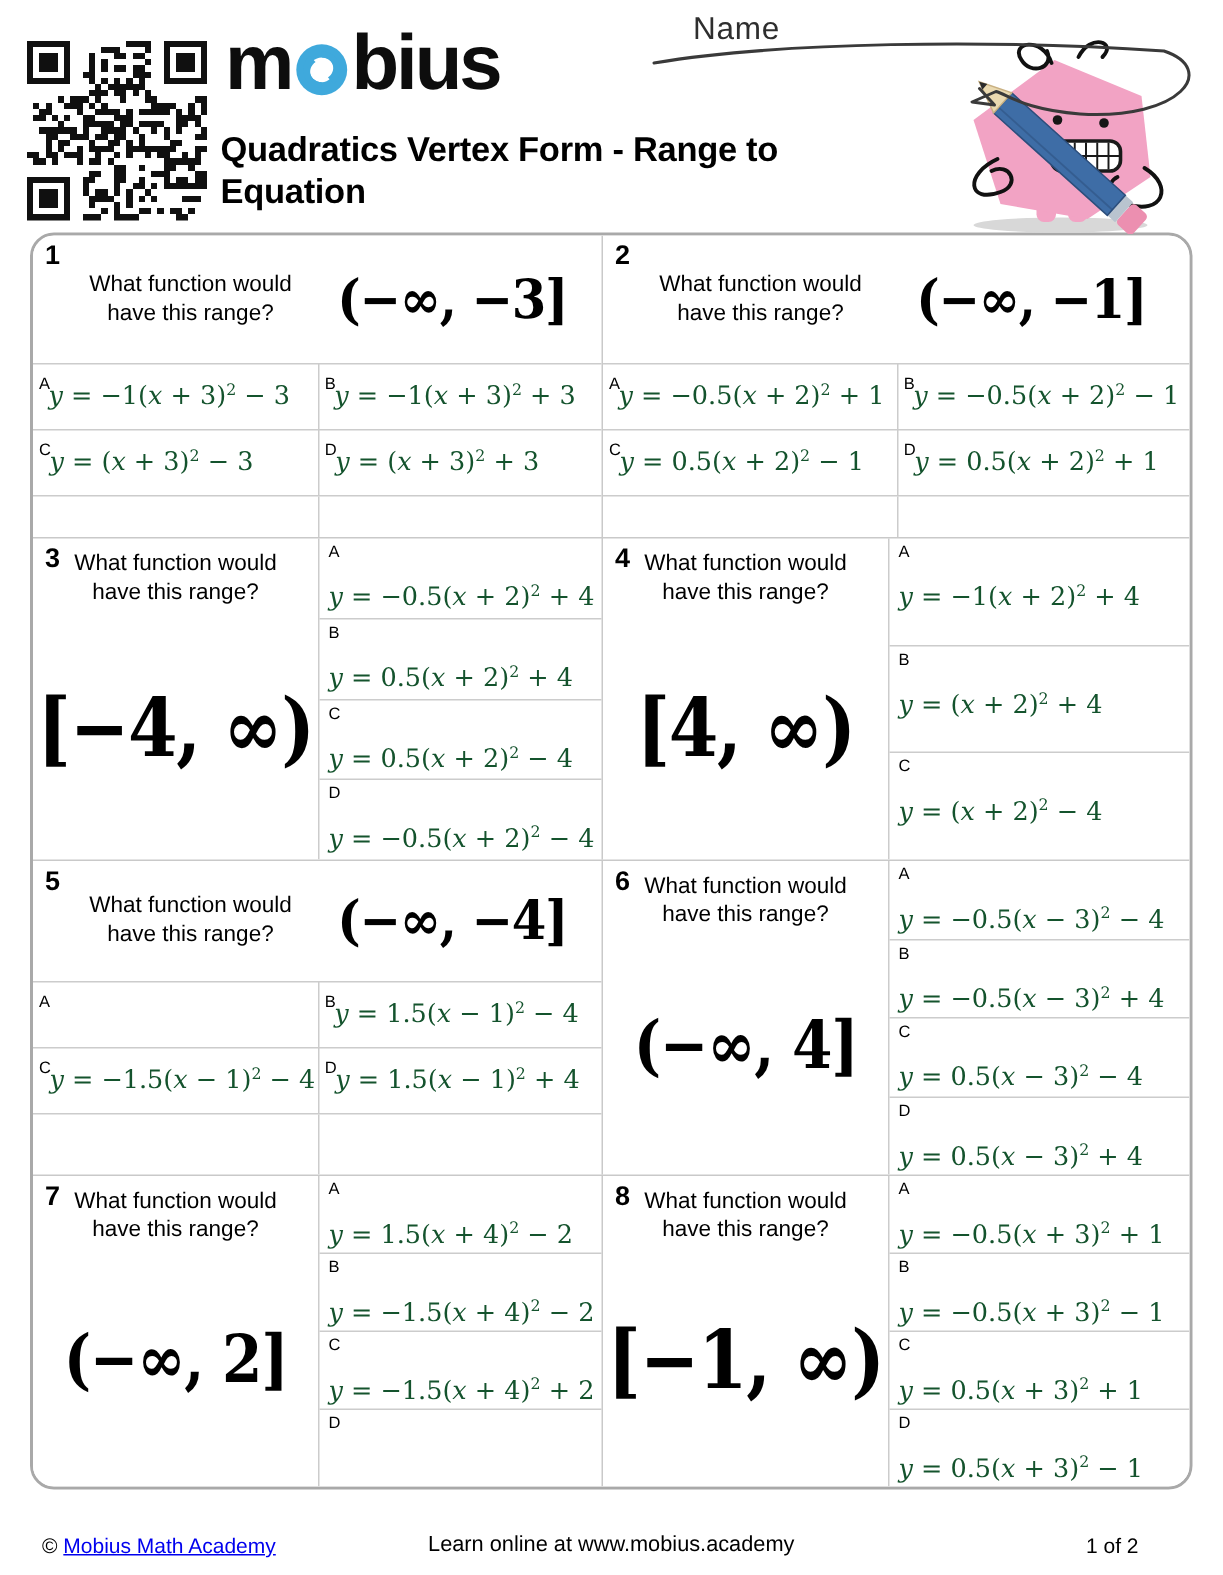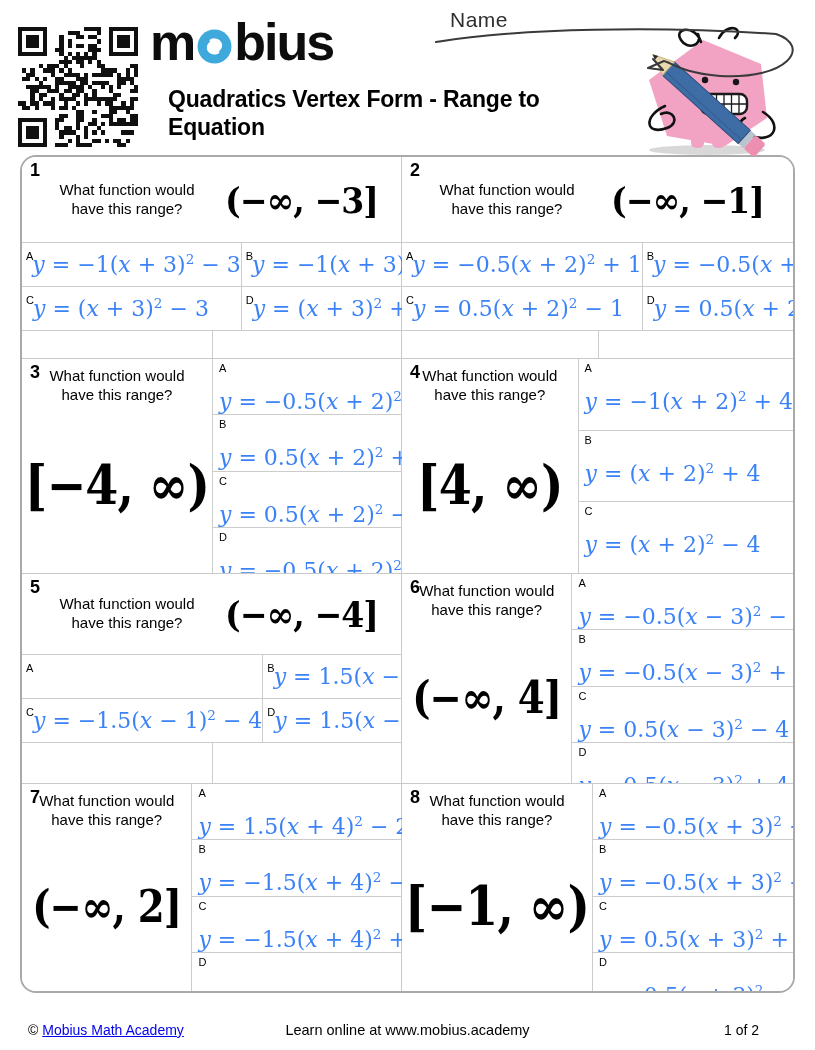--- a/index.html
+++ b/index.html
@@ -7,35 +7,35 @@
     width:815px;height:1050px;position:relative;overflow:hidden;
     background:#ffffff;color:#111;
     font-family:"Liberation Sans",sans-serif;
     -webkit-font-smoothing:antialiased;
   }
   
   #qr{position:absolute;left:18px;top:27px;width:120px;height:120px;}
   #logo{position:absolute;left:150px;top:16px;display:flex;align-items:center;
         font-size:52px;font-weight:700;letter-spacing:-2px;color:#0d0d0d;line-height:1;}
   #logo .swirl{width:37px;height:37px;margin:6px 1px 0 2px;}
-  #title{position:absolute;left:168px;top:86px;width:420px;
+  #title{position:absolute;left:147px;top:86px;width:420px;
          font-size:23px;font-weight:700;line-height:1.2;letter-spacing:-0.2px;color:#000;}
-  #name-label{position:absolute;left:450px;top:8px;font-size:21px;color:#2e2e2e;letter-spacing:.5px;}
+  #name-label{position:absolute;left:462px;top:8px;font-size:21px;color:#2e2e2e;letter-spacing:.5px;}
   #mascot{position:absolute;right:20px;top:20px;width:180px;height:136px;z-index:1;}
   #deco{position:absolute;left:420px;top:2px;width:395px;height:160px;z-index:2;pointer-events:none;}
 
   
   #main-grid{position:absolute;left:20px;top:155px;width:775px;height:838px;
              border:2px solid #a9a9a9;border-radius:16px;background:#fff;box-sizing:border-box;overflow:hidden;}
   .problem{position:absolute;box-sizing:border-box;background:#fff;}
   .br{border-right:1px solid #c9c9c9;}
   .bt{border-top:1px solid #c9c9c9;}
   .pnum{position:absolute;left:8px;top:3px;font-size:18px;font-weight:700;color:#000;}
   .q-text{font-size:15px;line-height:1.25;text-align:center;color:#000;}
-  .eq{font-family:"DejaVu Serif",serif;font-size:22px;white-space:nowrap;color:#3b82f6;}
+  .eq{font-family:"DejaVu Serif",serif;font-size:17px;white-space:nowrap;color:#14532d;}
   .eq sup{font-size:62%;}
   .mvar{font-style:italic;}
   .lbl{font-size:11px;color:#000;}
   .range{font-family:"DejaVu Serif",serif;font-weight:700;white-space:nowrap;color:#000;}
 
   
   .wide{display:flex;flex-direction:column;}
   .wide .q-row{position:relative;display:flex;align-items:center;}
   .wide .q-row.h85{height:85px;} .wide .q-row.h80{height:80px;}
   .wide .q-text{width:150px;margin-left:30px;}

